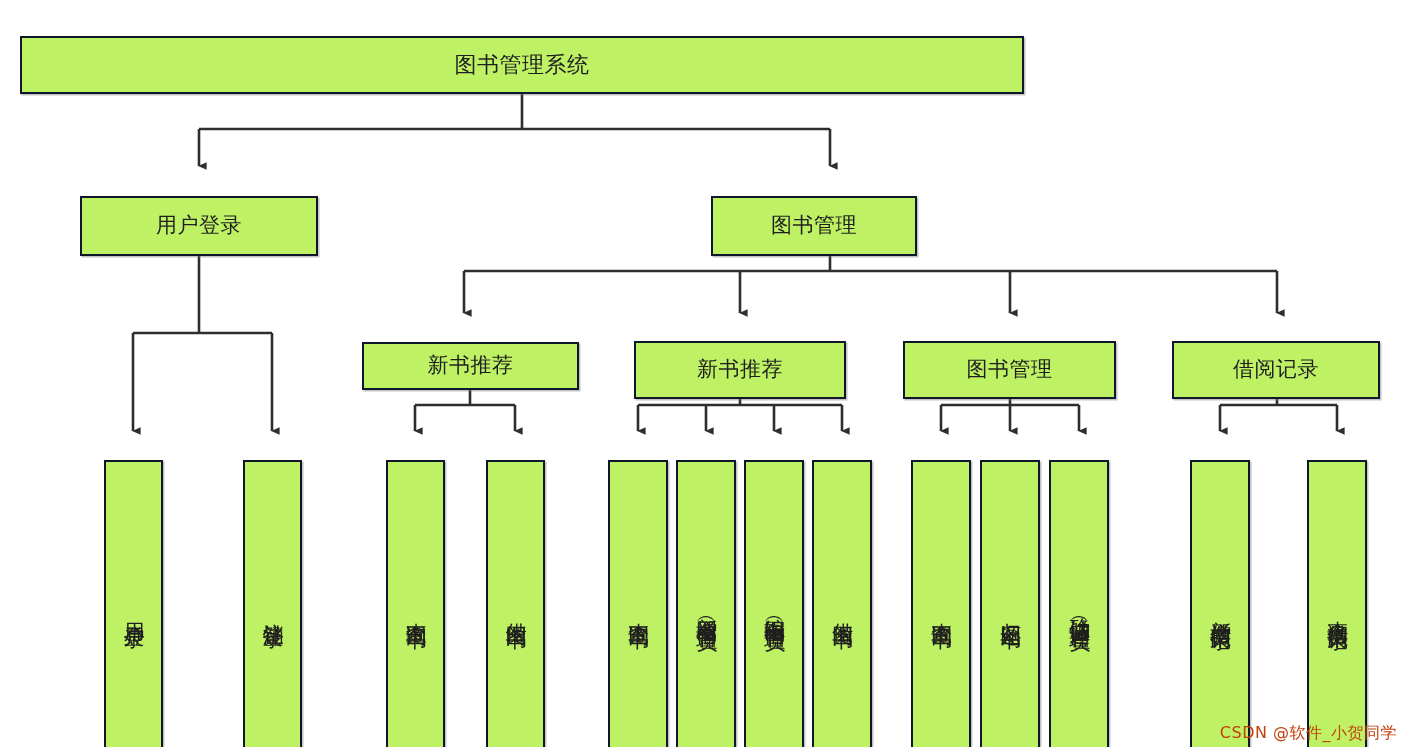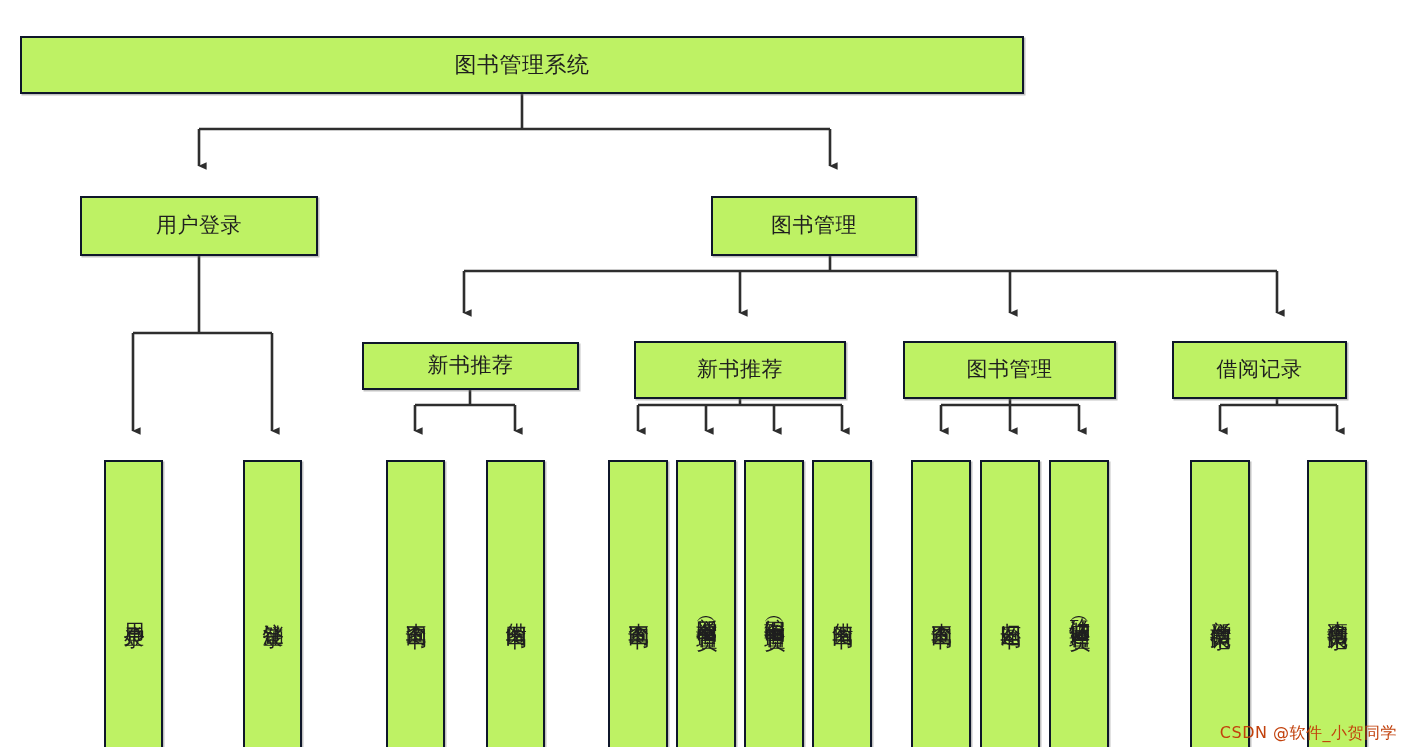--- a/index.html
+++ b/index.html
@@ -140,21 +140,21 @@
 
   <div class="node level2" style="left:362px; top:318px; width:217px; height:48px;">
     <span class="node-label">新书推荐</span>
   </div>
   <div class="node level2" style="left:634px; top:317px; width:212px; height:58px;">
     <span class="node-label">新书推荐</span>
   </div>
   <div class="node level2" style="left:903px; top:317px; width:213px; height:58px;">
     <span class="node-label">图书管理</span>
   </div>
-  <div class="node level2" style="left:1172px; top:317px; width:175px; height:58px;">
+  <div class="node level2" style="left:1172px; top:317px; width:208px; height:58px;">
     <span class="node-label">借阅记录</span>
   </div>
 
   <div class="node vertical" style="left:104px; top:436px; width:59px; height:300px;">
     <span class="node-label">用户登录</span>
   </div>
   <div class="node vertical" style="left:243px; top:436px; width:59px; height:300px;">
     <span class="node-label">注销登录</span>
   </div>
 

